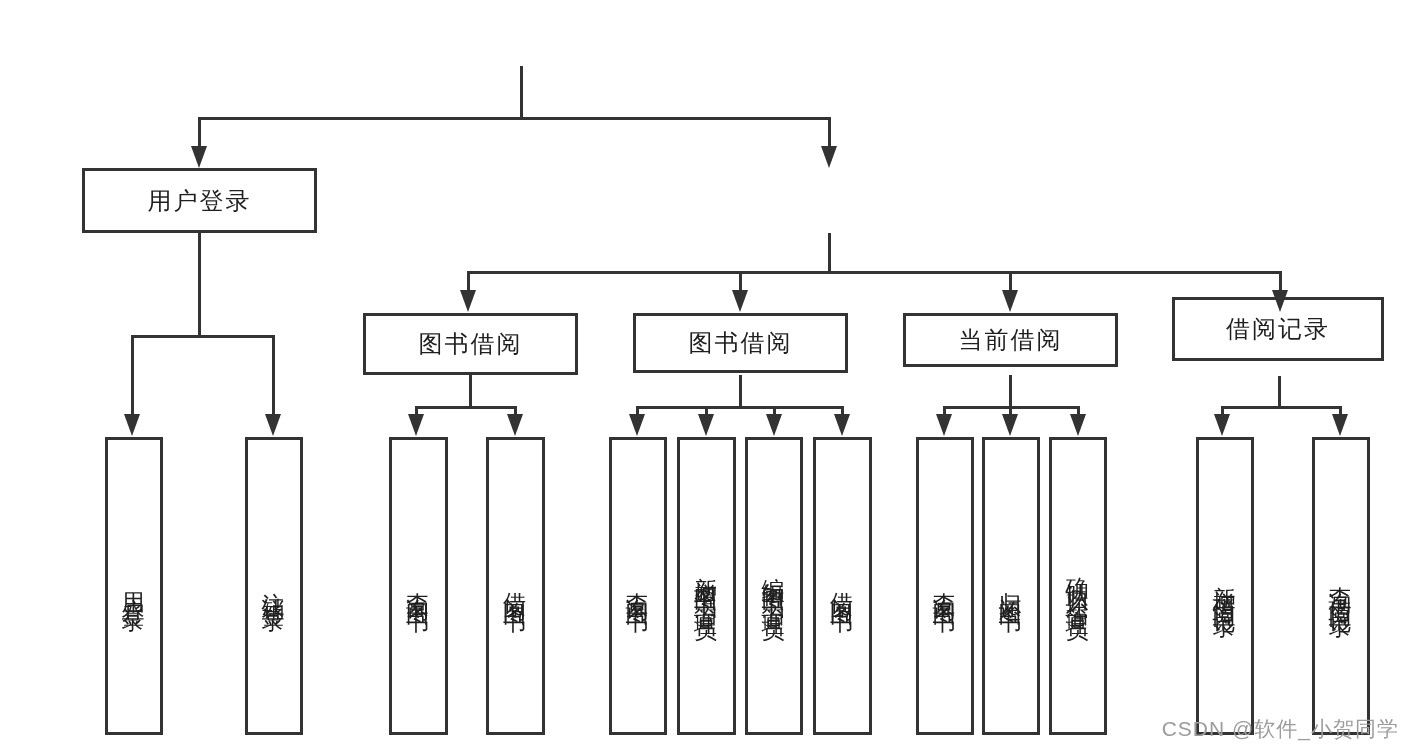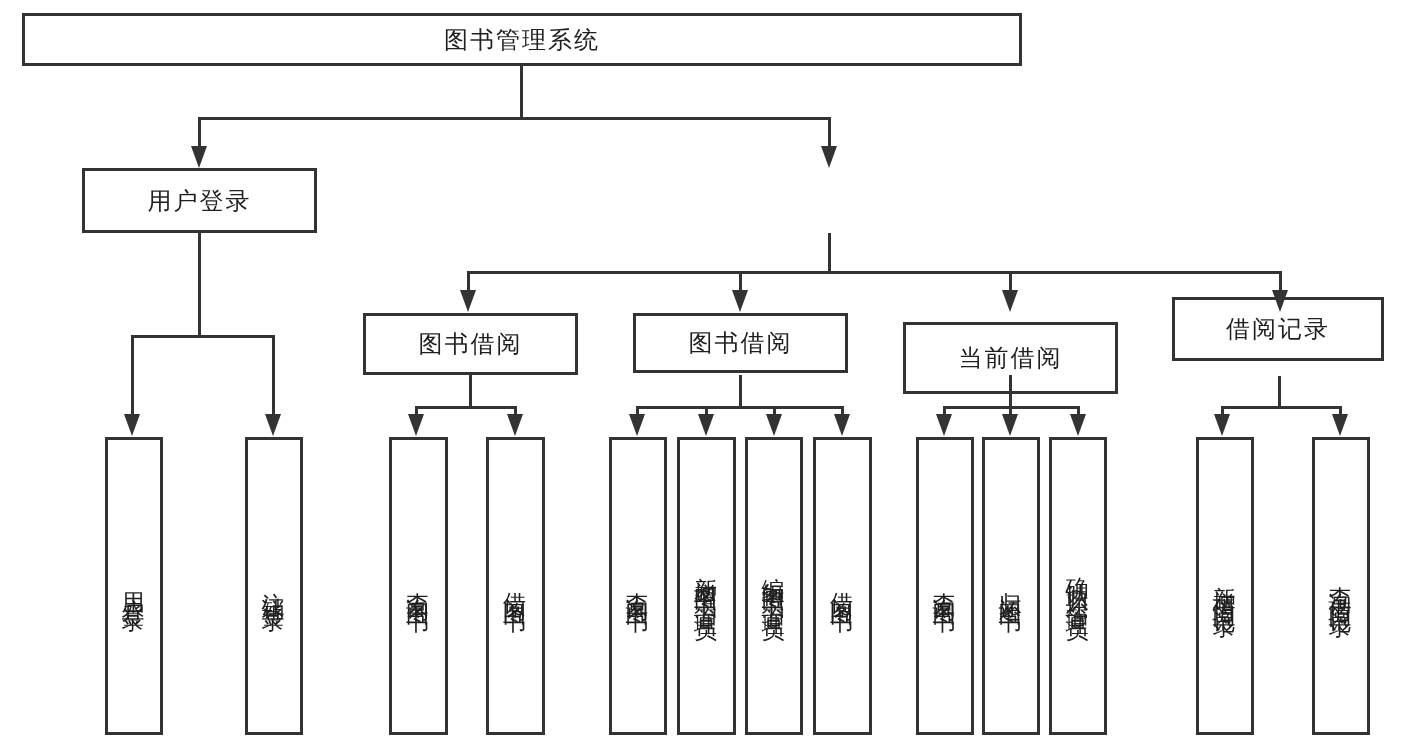--- a/index.html
+++ b/index.html
@@ -49,27 +49,26 @@
     position:absolute;right:6px;bottom:4px;
     font-size:21px;color:var(--watermark);
     letter-spacing:1px;z-index:5;
   }
 </style>
 </head>
 <body>
 
 <div class="canvas">
 
-  <div class="box" style="left:22px;top:13px;width:1000px;height:53px">图书管理系统</div>
 
   <div class="box" style="left:82px;top:168px;width:235px;height:65px">用户登录</div>
 
   <div class="box" style="left:363px;top:313px;width:215px;height:62px">图书借阅</div>
   <div class="box" style="left:633px;top:313px;width:215px;height:60px">图书借阅</div>
-  <div class="box" style="left:903px;top:322px;width:215px;height:72px">当前借阅</div>
+  <div class="box" style="left:903px;top:313px;width:215px;height:54px">当前借阅</div>
   <div class="box" style="left:1172px;top:297px;width:212px;height:64px">借阅记录</div>
 
   <div class="box leaf" style="left:105px;top:437px;width:58px;height:298px">
     <span class="vtxt">用户登录</span>
   </div>
   <div class="box leaf" style="left:245px;top:437px;width:58px;height:298px">
     <span class="vtxt">注销登录</span>
   </div>
 
   <div class="box leaf" style="left:389px;top:437px;width:59px;height:298px">
@@ -163,13 +162,14 @@
   <div class="arrow" style="left:1002px;top:414px"></div>
   <div class="vl" style="left:1077px;top:406px;height:12px"></div>
   <div class="arrow" style="left:1070px;top:414px"></div>
 
   <div class="hl" style="left:1221px;top:406px;width:120px"></div>
   <div class="vl" style="left:1221px;top:406px;height:12px"></div>
   <div class="arrow" style="left:1214px;top:414px"></div>
   <div class="vl" style="left:1339px;top:406px;height:12px"></div>
   <div class="arrow" style="left:1332px;top:414px"></div>
 
+  <div class="watermark">CSDN @软件_小贺同学</div>
 </div>
 
 </body></html>

